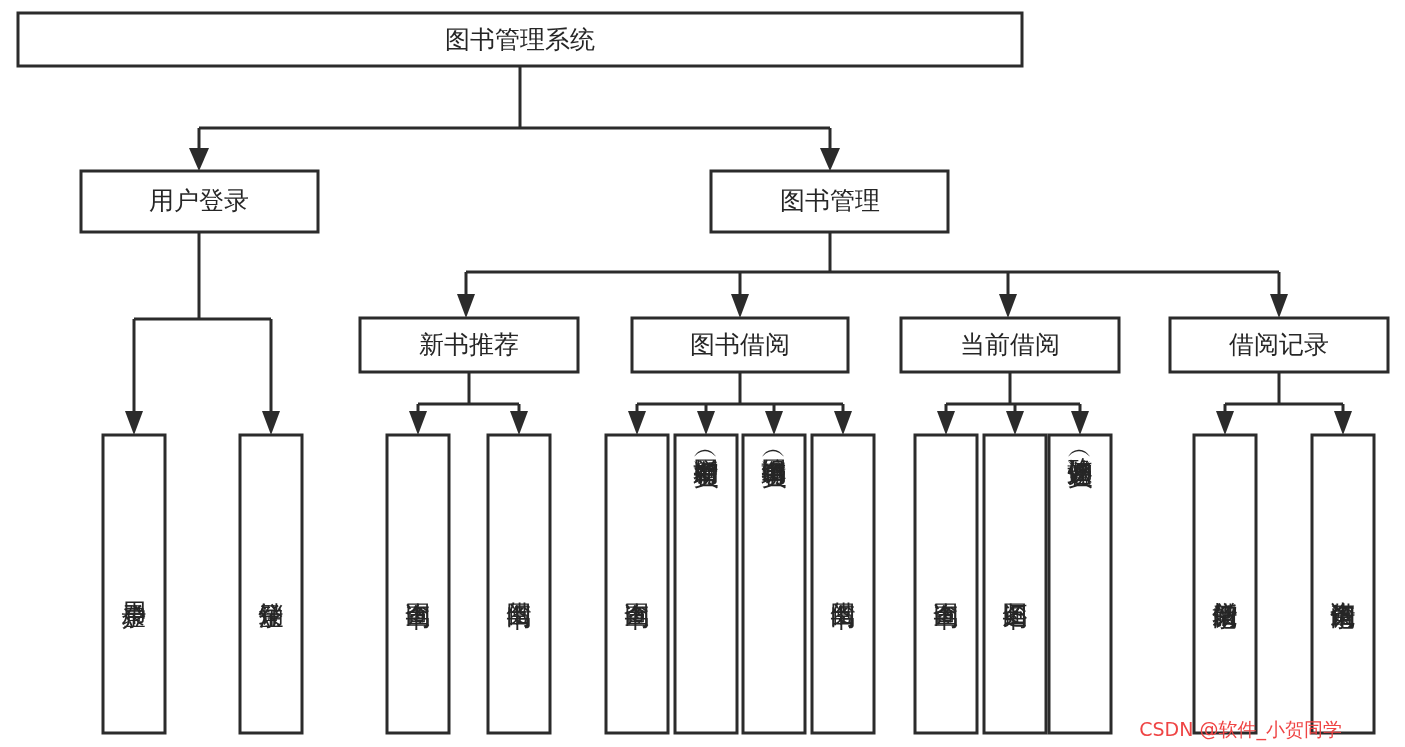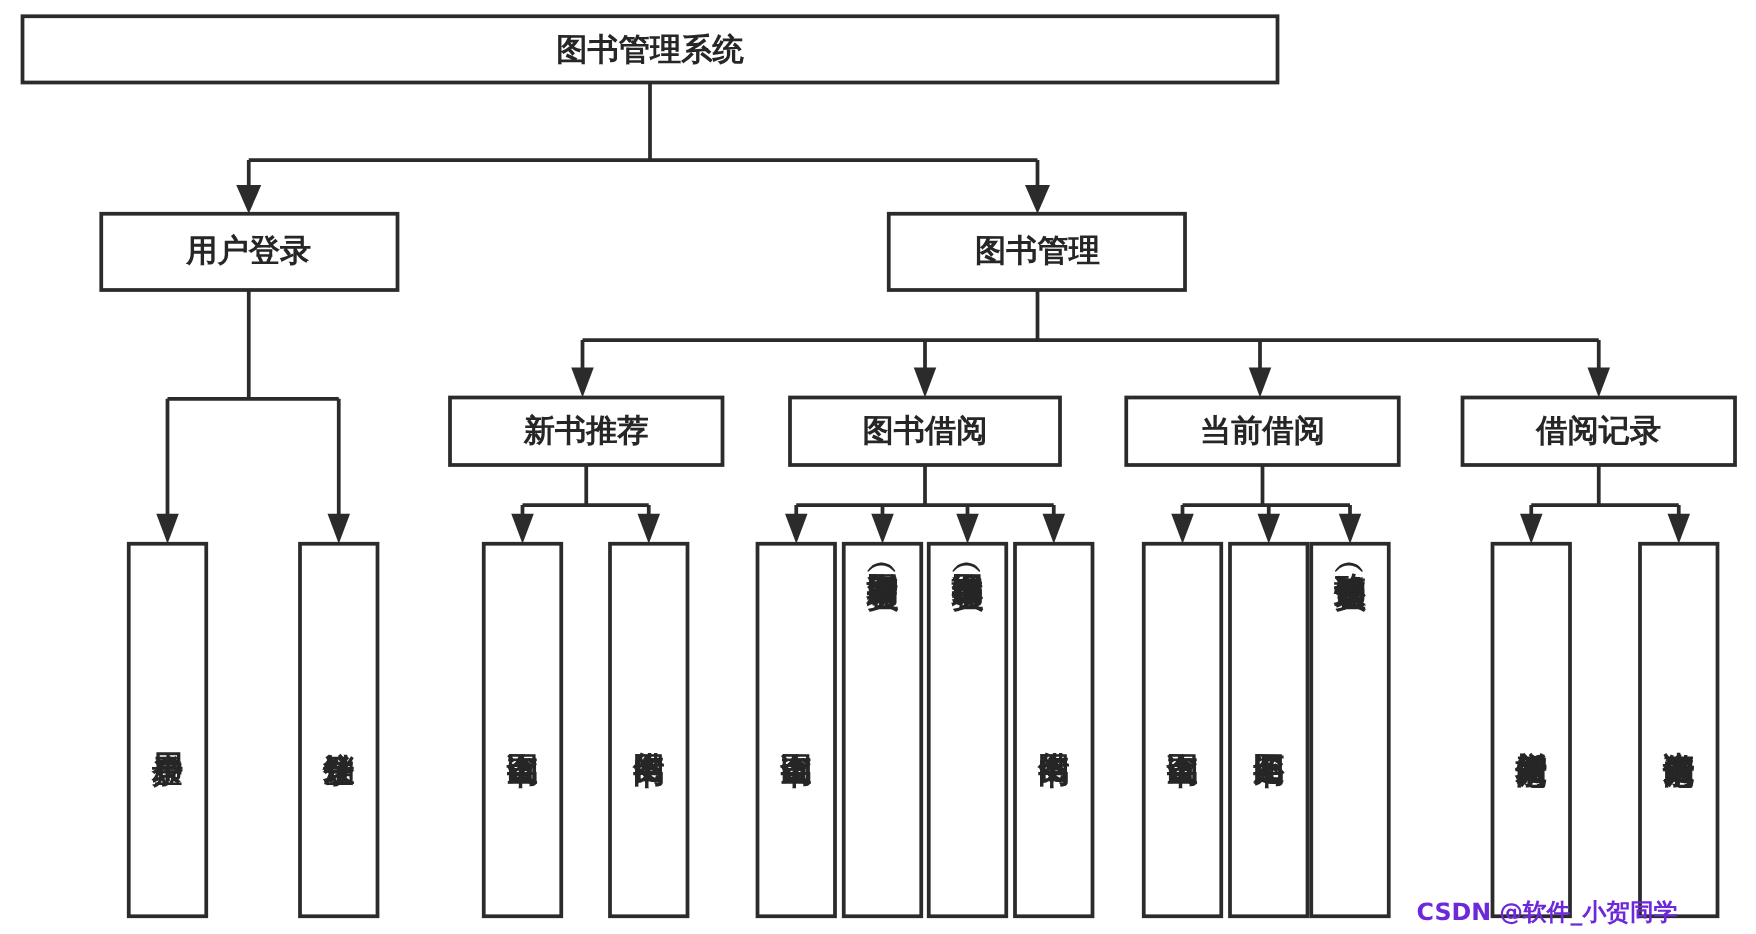--- a/index.html
+++ b/index.html
@@ -1,21 +1,21 @@
 <!DOCTYPE html>
 <html><head>
 <meta charset="utf-8">
 <title>图书管理系统 功能结构图</title>
 <style>
   html,body{margin:0;padding:0;background:#ffffff;}
   body{
     font-family:"Liberation Sans","DejaVu Sans",sans-serif;
     width:1405px;height:747px;overflow:hidden;
   }
-  #diagram-root{position:relative;width:1350px;height:747px;background:#ffffff;font-weight:bold;}
+  #diagram-root{position:relative;width:1350px;height:747px;background:#ffffff;}
   svg#flowchart{display:block;width:1405px;height:747px;}
   .node-box{fill:#ffffff;stroke:#2b2b2b;stroke-width:3;}
   .leaf-box{fill:#ffffff;stroke:#2b2b2b;stroke-width:3;}
   .connector{stroke:#2b2b2b;stroke-width:3;fill:none;stroke-linecap:butt;}
   .arrow-head{fill:#2b2b2b;stroke:none;}
   .node-label{
     font-family:"DejaVu Sans","Liberation Sans",sans-serif;
     font-size:25px;fill:#262626;text-anchor:middle;
     dominant-baseline:middle;
   }
@@ -28,21 +28,21 @@
     text-orientation:upright;
     font-family:"DejaVu Sans","Liberation Sans",sans-serif;
     font-size:25px;line-height:1.08;color:#262626;
     letter-spacing:1px;
     white-space:nowrap;
     text-align:center;
   }
   #watermark{
     position:absolute;right:8px;bottom:4px;
     font-family:"DejaVu Sans","Liberation Sans",sans-serif;
-    font-size:19px;color:#6d28d9;
+    font-size:19px;color:#ef4444;
     white-space:nowrap;pointer-events:none;
   }
 </style>
 </head>
 <body>
 
 <div id="diagram-root">
 
   <svg id="flowchart" viewBox="0 0 1405 747" xmlns="http://www.w3.org/2000/svg">
 

